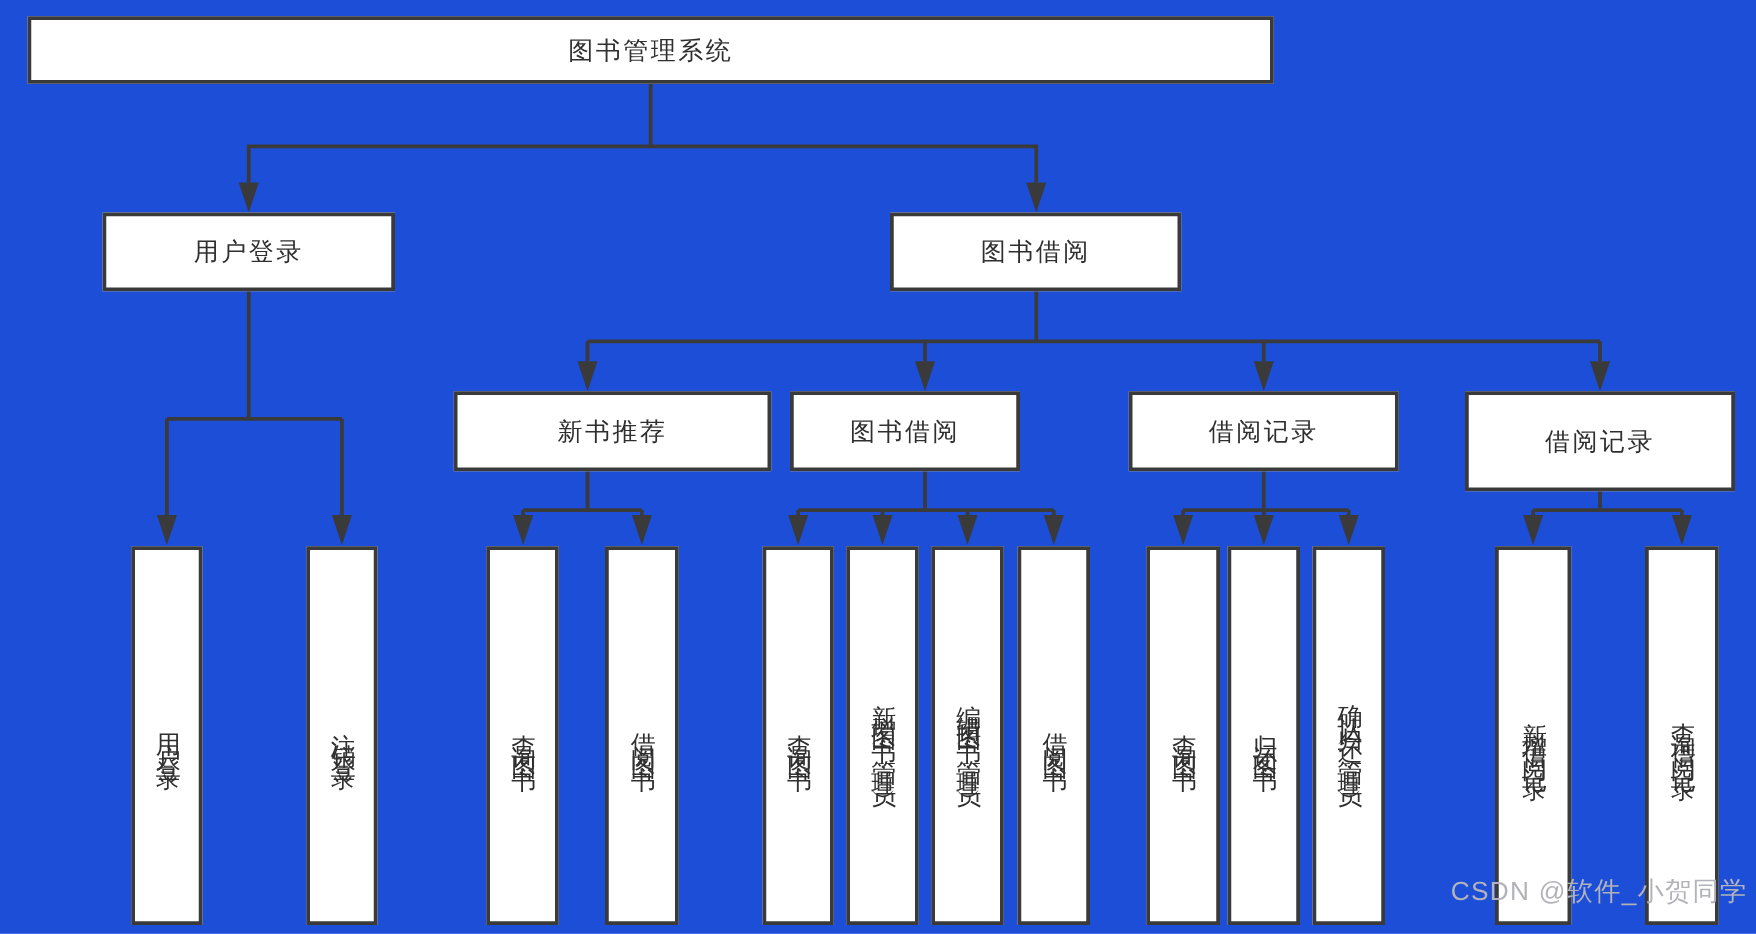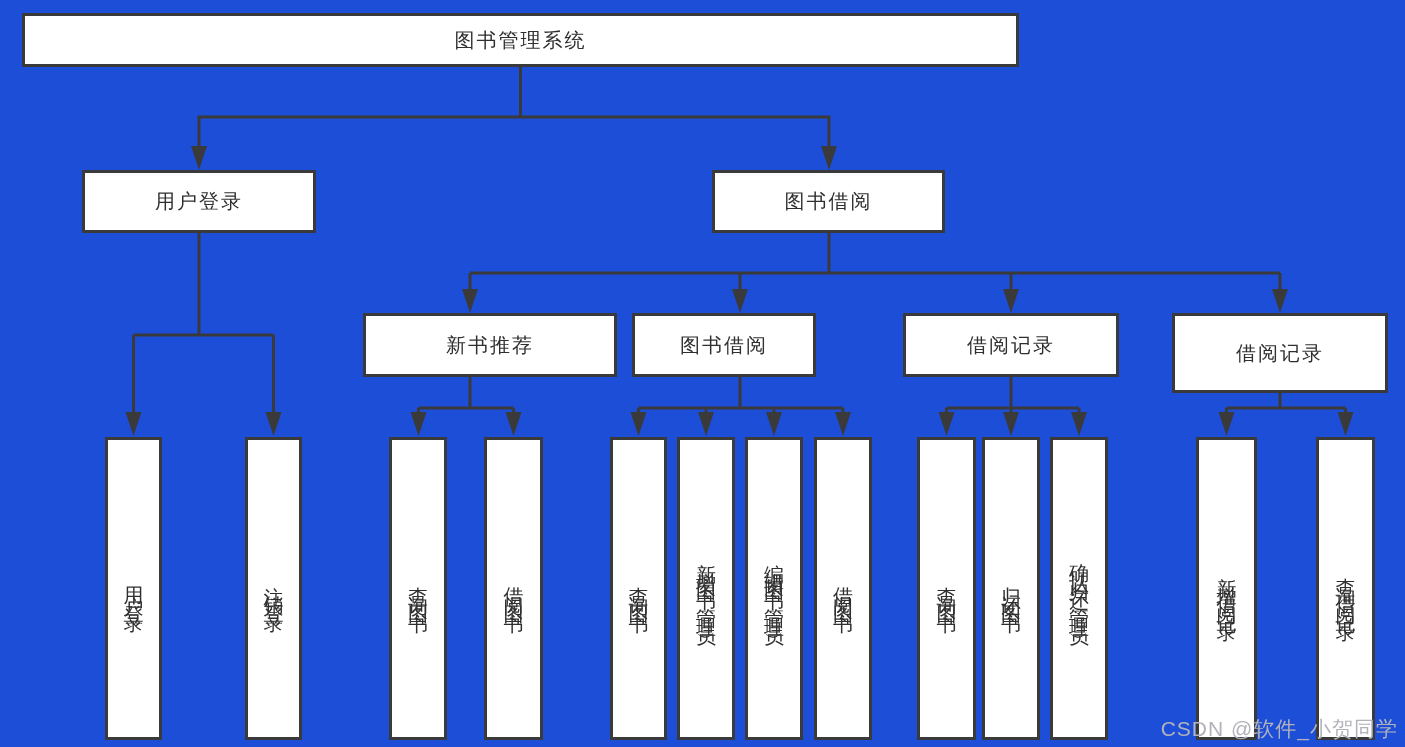--- a/index.html
+++ b/index.html
@@ -9,21 +9,21 @@
   .node{
     position:absolute;box-sizing:border-box;border:3px solid #3a3a3a;background:#ffffff;
     display:flex;align-items:center;justify-content:center;color:#2f2f2f
   }
   .h-node{font-size:20px;letter-spacing:2px;white-space:nowrap}
   .v-text{
     writing-mode:vertical-rl;text-orientation:mixed;
     font-size:20px;letter-spacing:9px;line-height:1.05
   }
   .watermark{
-    position:absolute;right:7px;bottom:4px;font-size:21px;letter-spacing:1px;
+    position:absolute;right:7px;bottom:20px;font-size:21px;letter-spacing:1px;
     color:#b2b2bb;white-space:nowrap;pointer-events:none
   }
 </style>
 </head>
 <body>
 
 <div class="canvas">
 
   <svg class="connectors" viewBox="0 0 1405 747" xmlns="http://www.w3.org/2000/svg">
     <g stroke="#3a3a3a" stroke-width="3" fill="none">

